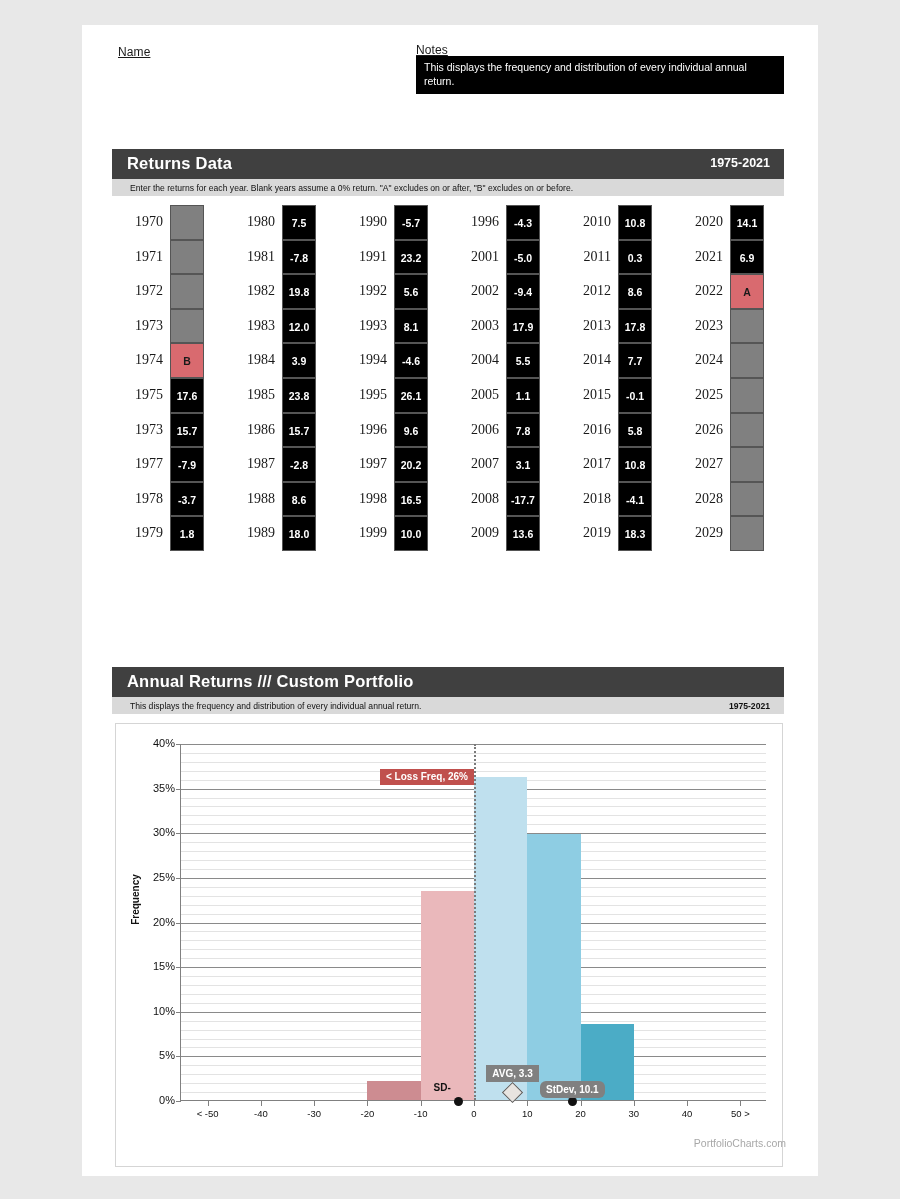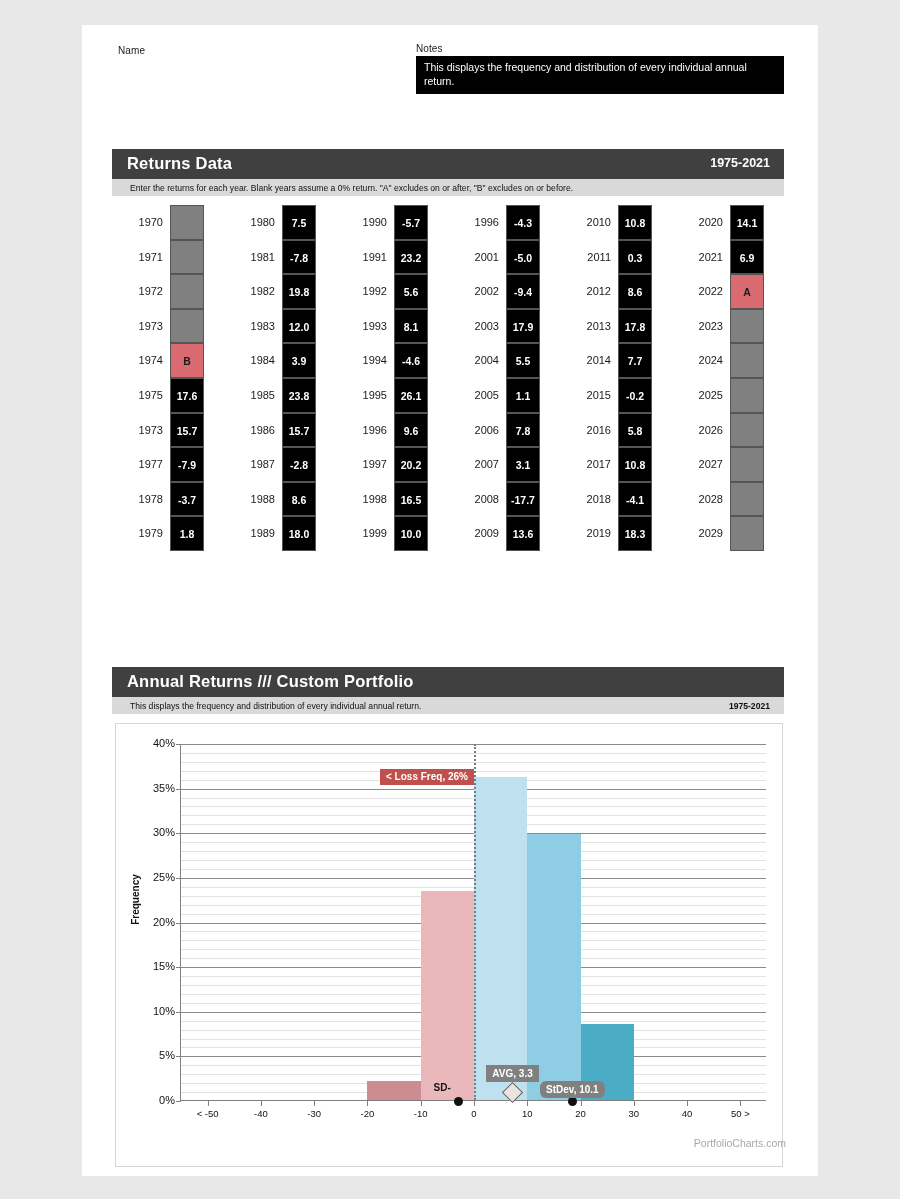--- a/index.html
+++ b/index.html
@@ -13,23 +13,24 @@
   .page {
     position: absolute;
     left: 82px; top: 25px;
     width: 736px; height: 1151px;
     background: #ffffff;
   }
 
   
   .field-label {
     position: absolute;
-    font-size: 10px;
+    font-size: 12px;
     color: #1a1a1a;
     letter-spacing: .1px;
+    text-decoration: underline;
   }
   .blackbox {
     position: absolute;
     background: #000000;
     color: #ffffff;
   }
   #name-box {
     left: 36px; top: 33px; width: 268px; height: 32px;
     font-size: 19px; font-weight: bold;
     padding: 4px 0 0 12px;
@@ -89,22 +90,23 @@
   .ret-row {
     position: relative;
     height: 34.6px;
   }
   .ret-year {
     position: absolute;
     left: 0; top: 0;
     width: 45px; height: 34.6px;
     line-height: 34.6px;
     text-align: right;
-    font-size: 11px;
+    font-size: 14px;
     color: #1a1a1a;
+    font-family: Liberation Serif, serif;
   }
   .ret-cell {
     position: absolute;
     left: 52px; top: 0;
     width: 34px; height: 34.6px;
     line-height: 34.6px;
     text-align: center;
     font-size: 10.5px;
     font-weight: bold;
     color: #ffffff;
@@ -419,21 +421,21 @@
         <div class="ret-row">
           <div class="ret-year">2013</div>
           <div class="ret-cell">17.8</div>
         </div>
         <div class="ret-row">
           <div class="ret-year">2014</div>
           <div class="ret-cell">7.7</div>
         </div>
         <div class="ret-row">
           <div class="ret-year">2015</div>
-          <div class="ret-cell">-0.2</div>
+          <div class="ret-cell">-0.1</div>
         </div>
         <div class="ret-row">
           <div class="ret-year">2016</div>
           <div class="ret-cell">5.8</div>
         </div>
         <div class="ret-row">
           <div class="ret-year">2017</div>
           <div class="ret-cell">10.8</div>
         </div>
         <div class="ret-row">

